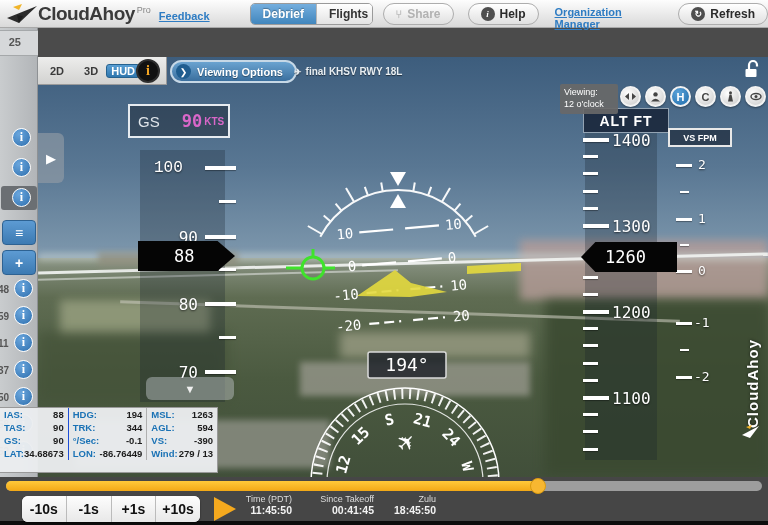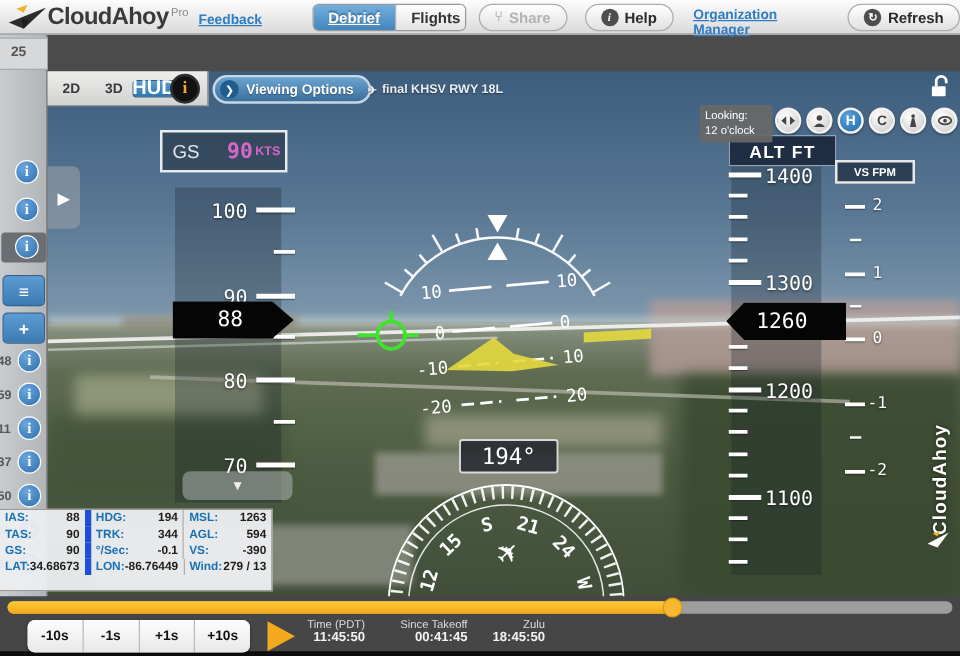--- a/index.html
+++ b/index.html
@@ -12,21 +12,21 @@
             background:linear-gradient(#fdfdfd,#d9d9d9); border-bottom:1px solid #a9a9a9;
             display:flex; align-items:center; }
   .logo-wrap { display:flex; align-items:flex-end; margin-left:6px; }
   .logo-text { font-size:19px; font-weight:bold; color:#3a3a3a; letter-spacing:-0.5px; }
   .logo-pro { font-size:9px; color:#888; margin-left:2px; margin-bottom:10px; }
   .link { color:#2e7cc3; text-decoration:underline; font-weight:bold; font-size:11px; cursor:pointer; }
   .feedback { margin-left:8px; margin-bottom:-4px; }
   .tabs { display:flex; margin-left:40px; border:1px solid #9a9a9a; border-radius:5px; overflow:hidden; height:22px; }
   .tab { padding:3px 12px; font-size:12px; font-weight:bold; color:#333;
          background:linear-gradient(#ffffff,#e3e3e3); border-left:1px solid #b5b5b5; cursor:pointer; }
-  .tab:first-child { border-left:none;text-decoration:underline; }
+  .tab:first-child { border-left:none; }
   .tab.active { background:linear-gradient(#74aede,#4186bd); color:#fff; text-shadow:0 -1px 1px rgba(0,0,0,.3); }
   .pill { display:inline-flex; align-items:center; gap:5px; height:22px; padding:0 12px;
           background:linear-gradient(#ffffff,#e0e0e0); border:1px solid #adadad; border-radius:12px;
           font-size:12px; font-weight:bold; color:#2b2b2b; cursor:pointer; }
   .pill.disabled { color:#b2b2b2; cursor:default; }
   .picon { font-size:11px; color:#555; }
   .pill .circ { width:14px; height:14px; border-radius:50%; background:#4e4e4e; color:#fff;
                 font-size:9px; display:flex; align-items:center; justify-content:center; }
 
   
@@ -60,21 +60,21 @@
             background:linear-gradient(#8a9484 0%, #5f6c52 18%, #4b5a40 55%, #414f3a 100%); }
   .patch { position:absolute; }
 
   
   .map-chip { position:absolute; left:38px; top:57px; width:129px; height:28px; z-index:15;
               background:linear-gradient(#ededec,#d2d2d0); border-right:1px solid #9a9a9a;
               border-bottom:1px solid #9a9a9a; display:flex; align-items:center; }
   .flatbtn { font-size:11px; font-weight:bold; color:#3a3a3a; padding:4px 6px; cursor:pointer; }
   .hudbtn { width:34px; height:14px; border-radius:3px; margin-left:2px; cursor:pointer;
             background:linear-gradient(#5a9fd4,#2f77ae); border:1px solid #26628f;
-            color:#fff; font-size:16px; font-weight:bold; display:flex; align-items:center; justify-content:center; }
+            color:#fff; font-size:11px; font-weight:bold; display:flex; align-items:center; justify-content:center; }
   .info-black { position:absolute; left:136px; top:59px; width:24px; height:24px; border-radius:50%; z-index:16;
                 background:#111; border:2px solid #2e2e2e; color:#f5a623; font-weight:900; font-size:14px;
                 font-family:"Liberation Serif",serif; display:flex; align-items:center; justify-content:center; cursor:pointer; }
   .vopts { position:absolute; left:170px; top:60px; height:23px; padding:0 12px 0 4px; z-index:15;
            display:flex; align-items:center; gap:6px; border-radius:12px; cursor:pointer;
            background:linear-gradient(#6aa3d0,#3a6f9e); border:2px solid #c6d8e6; }
   .vopts .arr { width:15px; height:15px; border-radius:50%; background:#1f5d8f; color:#fff;
                 font-size:9px; display:flex; align-items:center; justify-content:center; }
   .vopts .lbl { color:#fff; font-size:11px; font-weight:bold; text-shadow:0 1px 1px rgba(0,0,0,.4); }
   .segment { position:absolute; left:294px; top:66px; z-index:15; color:#e8eef2; font-size:10px;
@@ -118,38 +118,38 @@
                font-size:15px; font-weight:bold; letter-spacing:1px; writing-mode:vertical-rl;
                transform:rotate(180deg); text-shadow:0 0 3px rgba(0,0,0,.7); }
 
   
   .dpanel { position:absolute; left:0; top:407px; width:218px; height:66px; z-index:25;
             background:rgba(235,237,239,.96); border:1px solid #999; border-left:none; font-size:9.5px; }
   .dpanel .hd { height:13px; background:linear-gradient(#e5e5e5,#c9c9c9); border-bottom:1px solid #aaa;
                 color:#333; font-weight:bold; padding:1px 0 0 4px; font-size:8.5px; }
   .drow { display:flex; height:13px; align-items:center; }
   .dcol { display:flex; height:13px; align-items:center; }
-  .dcol.c1 { width:68px; } .dcol.c2 { width:79px; border-left:5px solid #1d4ed8; }
+  .dcol.c1 { width:68px; } .dcol.c2 { width:79px; border-left:1px solid #1d4ed8; }
   .dcol.c3 { width:71px; border-left:1px solid #b0b0b0; }
   .dl { color:#1a72b5; font-weight:bold; padding-left:4px; white-space:nowrap; }
   .dv { color:#1c1c1c; font-weight:bold; flex:1; text-align:right; padding-right:4px; white-space:nowrap; }
 
   
   .bottom { position:absolute; left:0; top:477px; width:768px; height:48px; z-index:50;
             background:#464646; border-bottom:4px solid #0d0d0d; }
   .track { position:absolute; left:6px; top:4px; width:756px; height:10px; border-radius:5px;
            background:#9d9d9d; cursor:pointer; }
   .trackfill { position:absolute; left:0; top:0; height:10px; width:70%; border-radius:5px;
                background:linear-gradient(#ffc93a,#f2a816); }
   .thumb { position:absolute; left:524px; top:-3px; width:16px; height:16px; border-radius:50%;
            background:#f7b731; border:1px solid #d99a10; cursor:grab; }
   .stepgrp { position:absolute; left:22px; top:19px; width:178px; height:26px; display:flex;
              background:#f4f4f4; border-radius:6px; overflow:hidden; box-shadow:0 1px 2px rgba(0,0,0,.5); }
   .stepbtn { flex:1; display:flex; align-items:center; justify-content:center; cursor:pointer;
-             font-size:11px; font-weight:bold; color:#111; border-left:1px solid #bbb; background:linear-gradient(#fdfdfd,#e8e8e8); }
+             font-size:14px; font-weight:bold; color:#111; border-left:1px solid #bbb; background:linear-gradient(#fdfdfd,#e8e8e8); }
   .stepbtn:first-child { border-left:none; }
   .play { position:absolute; left:214px; top:20px; width:0; height:0; cursor:pointer;
           border-left:22px solid #f5a91e; border-top:12px solid transparent; border-bottom:12px solid transparent; }
   .tblock { position:absolute; top:17px; text-align:right; color:#f2f2f2; }
   .tblock .l { font-size:9px; color:#ddd; }
   .tblock .v { font-size:10.5px; font-weight:bold; }
 
   svg text { font-family:"DejaVu Sans Mono", monospace; }
 </style>
 </head>
@@ -241,21 +241,21 @@
   <div class="vopts">
     <span class="arr">❯</span>
     <span class="lbl">Viewing Options</span>
   </div>
   <div class="segment">
     <span style="font-size:9px;">✈</span>
     <span>final KHSV RWY 18L</span>
   </div>
 
   <div class="looking">
-    <div>Looking:</div>
+    <div>Viewing:</div>
     <div>12 o'clock</div>
   </div>
   <div class="cam" style="left:620px;">
     <svg width="11" height="11" viewBox="0 0 11 11">
       <polygon points="0,5.5 4,2 4,9" fill="#444"></polygon>
         <polygon points="11,5.5 7,2 7,9" fill="#444"></polygon>
     </svg>
   </div>
   <div class="cam" style="left:645px;">
     <svg width="11" height="11" viewBox="0 0 11 11">
@@ -285,21 +285,21 @@
   </div>
   <div class="side-arrow">▶</div>
 
   <div class="gsbox">
     <span style="color:#dfe5ea; font-size:15px;">GS</span>
     <span class="mono" style="color:#d967c9; font-size:17px; font-weight:bold; margin-left:22px;">90</span>
     <span style="color:#d967c9; font-size:10px; font-weight:bold; margin-left:2px;">KTS</span>
   </div>
 
   <div class="tape" style="left:140px; top:150px; width:85px; height:252px;"></div>
-  <span class="tlabel" style="left:154px; top:159px; width:44px; text-align:right;">100</span>
+  <span class="tlabel" style="left:154px; top:159px; width:44px; text-align:left;font-family:Liberation Mono, monospace;">100</span>
   <span class="tlabel" style="left:154px; top:228px; width:44px; text-align:right;">90</span>
   <span class="tlabel" style="left:154px; top:295px; width:44px; text-align:right;">80</span>
   <span class="tlabel" style="left:154px; top:363px; width:44px; text-align:right;">70</span>
   <i class="tk" style="left:205px; top:166px; width:31px; height:4px;"></i>
   <i class="tk" style="left:205px; top:235px; width:31px; height:4px;"></i>
   <i class="tk" style="left:205px; top:302px; width:31px; height:4px;"></i>
   <i class="tk" style="left:205px; top:370px; width:31px; height:4px;"></i>
   <i class="tk" style="left:219px; top:200px; width:17px; height:3px;"></i>
   <i class="tk" style="left:219px; top:268px; width:17px; height:3px;"></i>
   <i class="tk" style="left:219px; top:336px; width:17px; height:3px;"></i>

